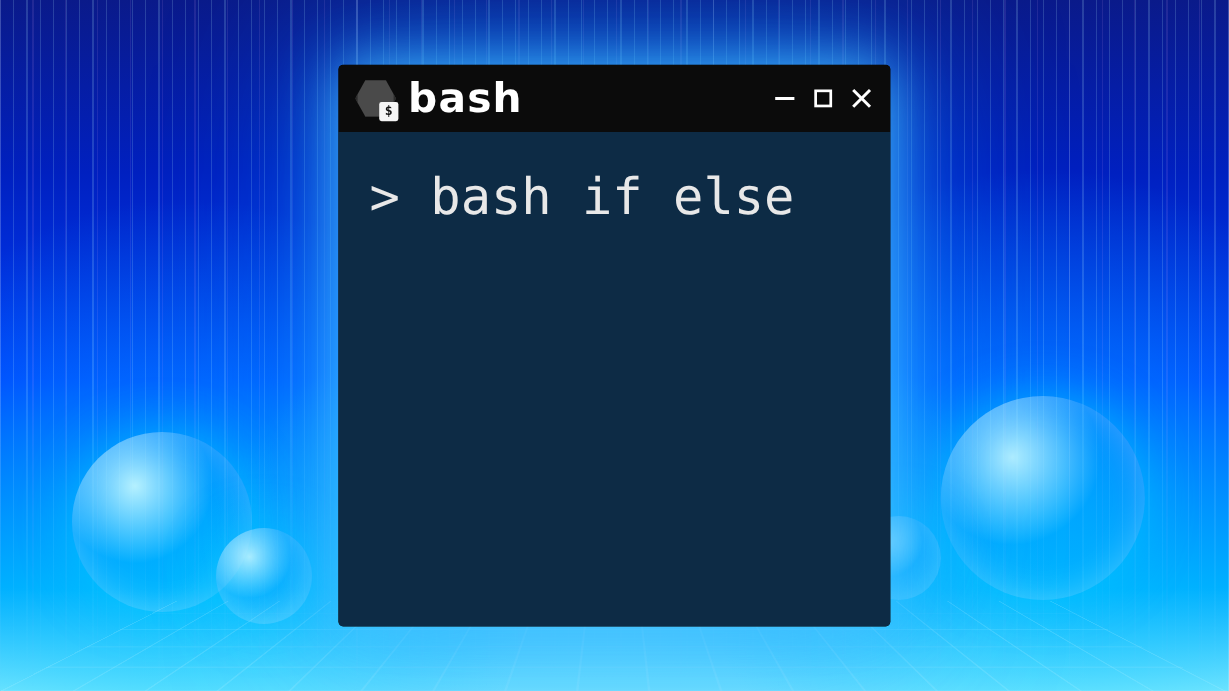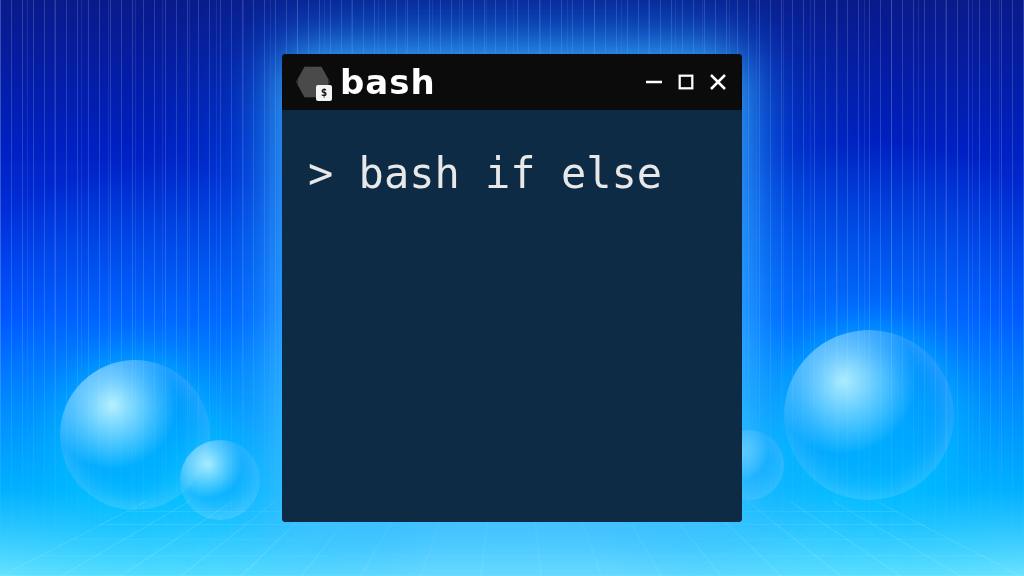--- a/index.html
+++ b/index.html
@@ -78,21 +78,21 @@
     letter-spacing:1px;
     text-align:center;
   }
   .win-controls { display:flex; align-items:center; gap:12px; }
   .win-controls span, .win-controls svg { color:#fff; }
   .ctrl { width:20px; height:20px; display:flex; align-items:center; justify-content:center; cursor:pointer; }
   .ctrl svg { stroke:#fff; stroke-width:2.5; fill:none; }
 
   .term-body {
     flex:1; background:#0d2b45;
-    padding:38px 26px;
+    padding:28px 26px;
     color:#e8e8e8;
     font: 400 42px/1.25 "DejaVu Sans Mono","Menlo","Consolas",monospace;
     white-space:pre-wrap; word-break:break-word;
   }
   .prompt { color:#e8e8e8; }
 </style>
 </head>
 <body>
 
 <div class="bg">

